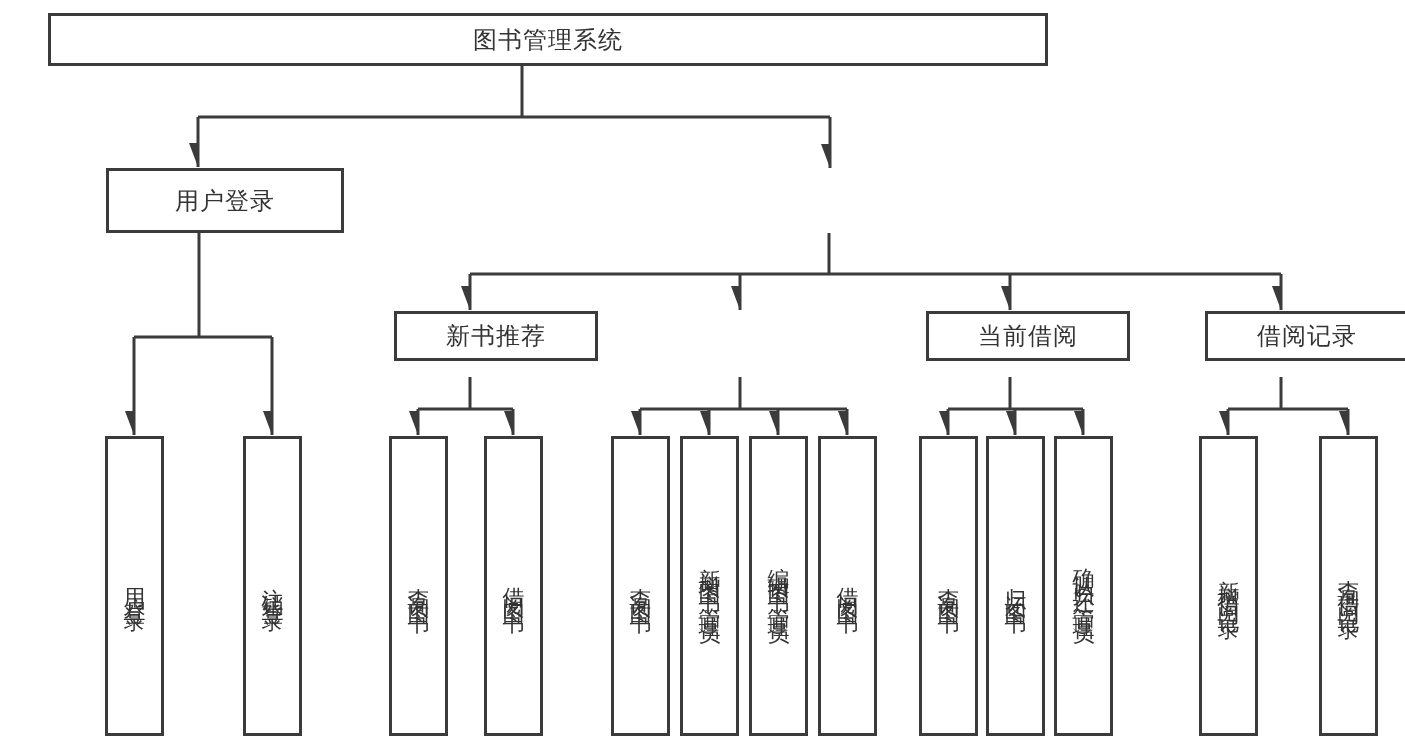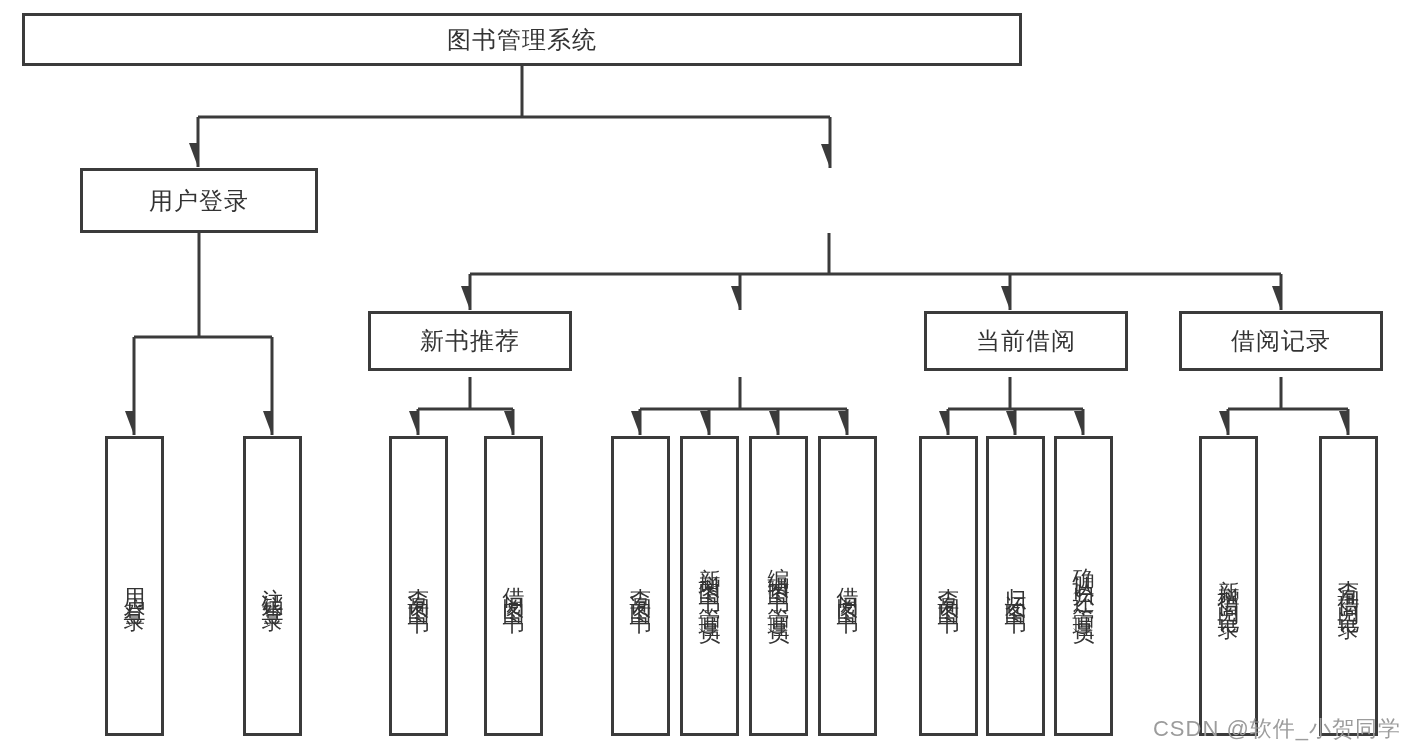--- a/index.html
+++ b/index.html
@@ -20,25 +20,25 @@
   .connectors{position:absolute;left:0;top:0;width:1405px;height:747px;}
   .node{
     position:absolute;
     box-sizing:border-box;
     background:#fff;
     border:3px solid var(--box-border);
     color:var(--text);
     display:flex;align-items:center;justify-content:center;
     text-align:center;
   }
-  .hnode{font-size:24px;letter-spacing:1px;}
+  .hnode{font-size:24px;letter-spacing:1px;margin-left:26px;}
   .root{left:22px;top:13px;width:1000px;height:53px;}
   .l2a{left:80px;top:168px;width:238px;height:65px;}
   .l2b{left:712px;top:169px;width:235px;height:64px;}
-  .l3{top:311px;width:204px;height:60px;}
+  .l3{top:311px;width:204px;height:50px;}
   .leaf{top:436px;width:59px;height:300px;}
   .vtext{
     writing-mode:vertical-rl;
     font-size:22px;
     letter-spacing:8px;
     line-height:1;
     color:var(--text);
   }
   .watermark{
     position:absolute;
@@ -89,21 +89,21 @@
       <line x1="1228" y1="409" x2="1228" y2="435"></line>
       <line x1="1348" y1="409" x2="1348" y2="435"></line>
     </g>
   </svg>
 
   <div class="node hnode root">图书管理系统</div>
 
   <div class="node hnode l2a">用户登录</div>
 
   <div class="node hnode l3" style="left:368px">新书推荐</div>
-  <div class="node hnode l3" style="left:924px">当前借阅</div>
+  <div class="node hnode l3" style="left:900px">当前借阅</div>
   <div class="node hnode l3" style="left:1179px">借阅记录</div>
 
   <div class="node leaf" style="left:105px">
     <span class="vtext">用户登录</span>
   </div>
   <div class="node leaf" style="left:243px">
     <span class="vtext">注销登录</span>
   </div>
 
   <div class="node leaf" style="left:389px">
@@ -136,14 +136,13 @@
     <span class="vtext">确认归还（管理员）</span>
   </div>
 
   <div class="node leaf" style="left:1199px">
     <span class="vtext">新增借阅记录</span>
   </div>
   <div class="node leaf" style="left:1319px">
     <span class="vtext">查询借阅记录</span>
   </div>
 
-  <div class="watermark">CSDN @软件_小贺同学</div>
 </div>
 
 </body></html>

